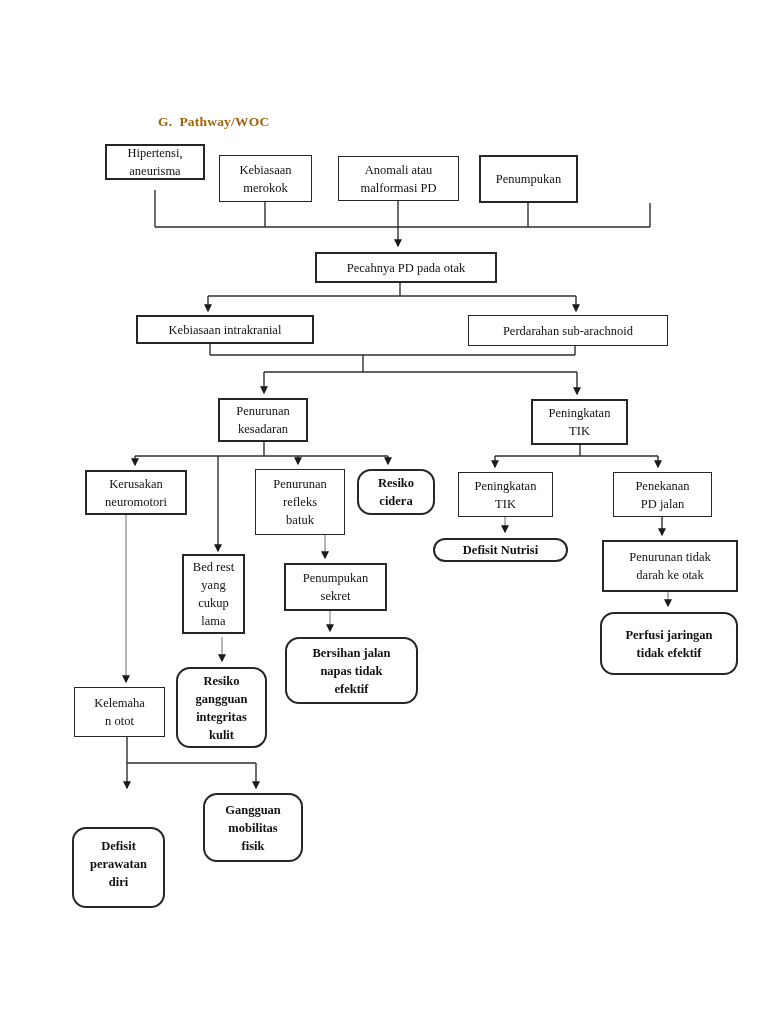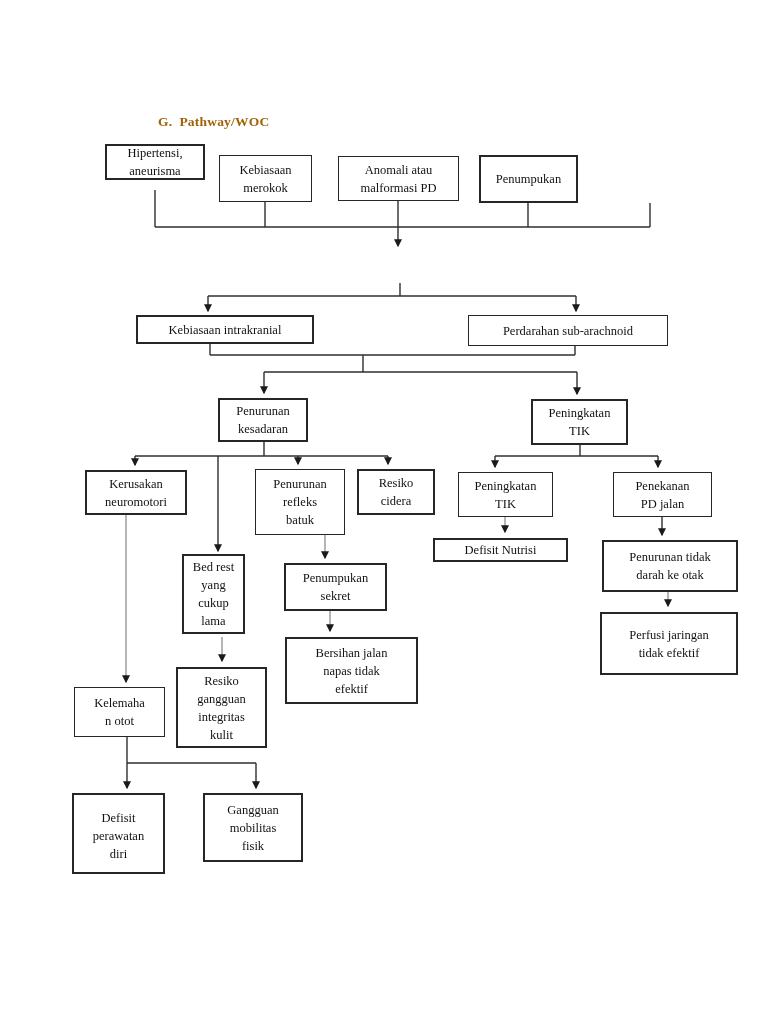--- a/index.html
+++ b/index.html
@@ -14,22 +14,22 @@
     position:absolute;left:158px;top:114px;font-size:13.5px;font-weight:bold;
     color:#a16207;white-space:pre;letter-spacing:.2px;text-align:center;
   }
   .node{
     position:absolute;box-sizing:border-box;border:1.5px solid #262626;background:#fff;
     display:flex;align-items:center;justify-content:center;text-align:center;
     white-space:pre-line;font-size:12.5px;line-height:1.44;color:#111;padding:1px 3px;
   }
   .b2{border-width:2px;}
   .b3{border-width:2.5px;}
-  .bold{font-weight:normal;}
-  .top{align-items:flex-start;padding-top:14px;}
+  .bold{font-weight:bold;border-radius:14px;}
+  .top{align-items:flex-start;padding-top:8px;margin-top:34px;}
   #hipertensi{left:105px;top:144px;width:100px;height:36px}
   #kebiasaan{left:219px;top:155px;width:93px;height:47px}
   #anomali{left:338px;top:156px;width:121px;height:45px}
   #alkoholisme{left:479px;top:155px;width:99px;height:48px}
   #trauma{left:598px;top:157px;width:105px;height:46px}
   #pecahnya{left:315px;top:252px;width:182px;height:31px}
   #intrakranial{left:136px;top:315px;width:178px;height:29px}
   #subarachnoid{left:468px;top:315px;width:200px;height:31px}
   #penurunan_kesadaran{left:218px;top:398px;width:90px;height:44px}
   #peningkatan_tik{left:531px;top:399px;width:97px;height:46px}
@@ -106,20 +106,21 @@
 
   <div class="title">G.  Pathway/WOC</div>
 
   <div class="node b2" id="hipertensi">Hipertensi,
 aneurisma</div>
   <div class="node" id="kebiasaan">Kebiasaan
 merokok</div>
   <div class="node" id="anomali">Anomali atau
 malformasi PD</div>
   <div class="node b2" id="alkoholisme">Penumpukan</div>
+  <div class="node b2" id="pecahnya">Pecahnya PD pada otak</div>
   <div class="node b2" id="intrakranial">Kebiasaan intrakranial</div>
   <div class="node" id="subarachnoid">Perdarahan sub-arachnoid</div>
   <div class="node b2" id="penurunan_kesadaran">Penurunan
 kesadaran</div>
   <div class="node b2" id="peningkatan_tik">Peningkatan
 TIK</div>
   <div class="node b2" id="kerusakan_neuromotori">Kerusakan
 neuromotori</div>
   <div class="node" id="penurunan_refleks_batuk">Penurunan
 refleks

